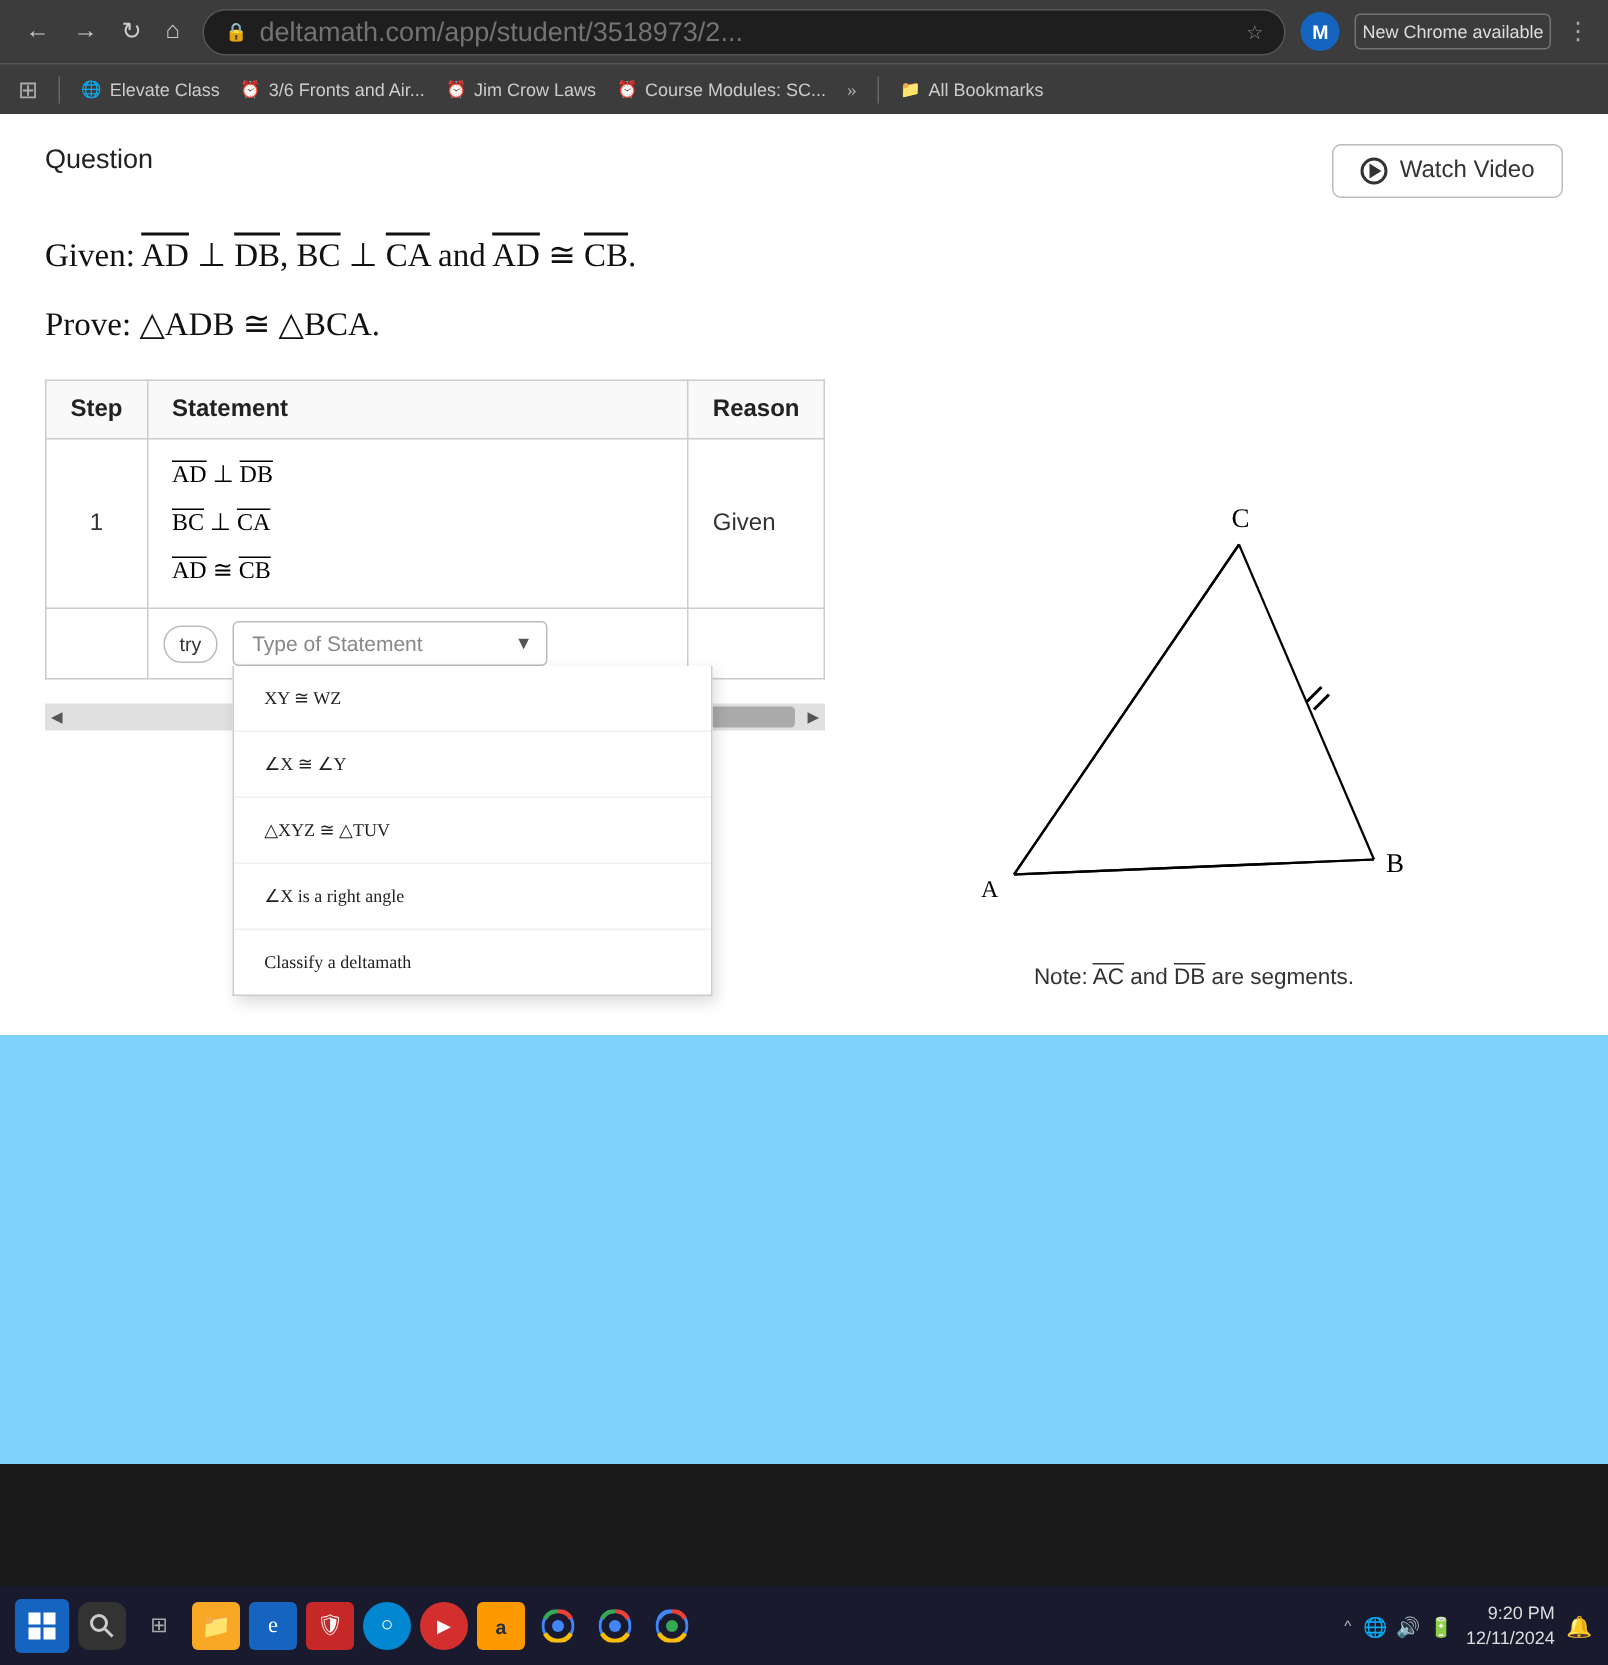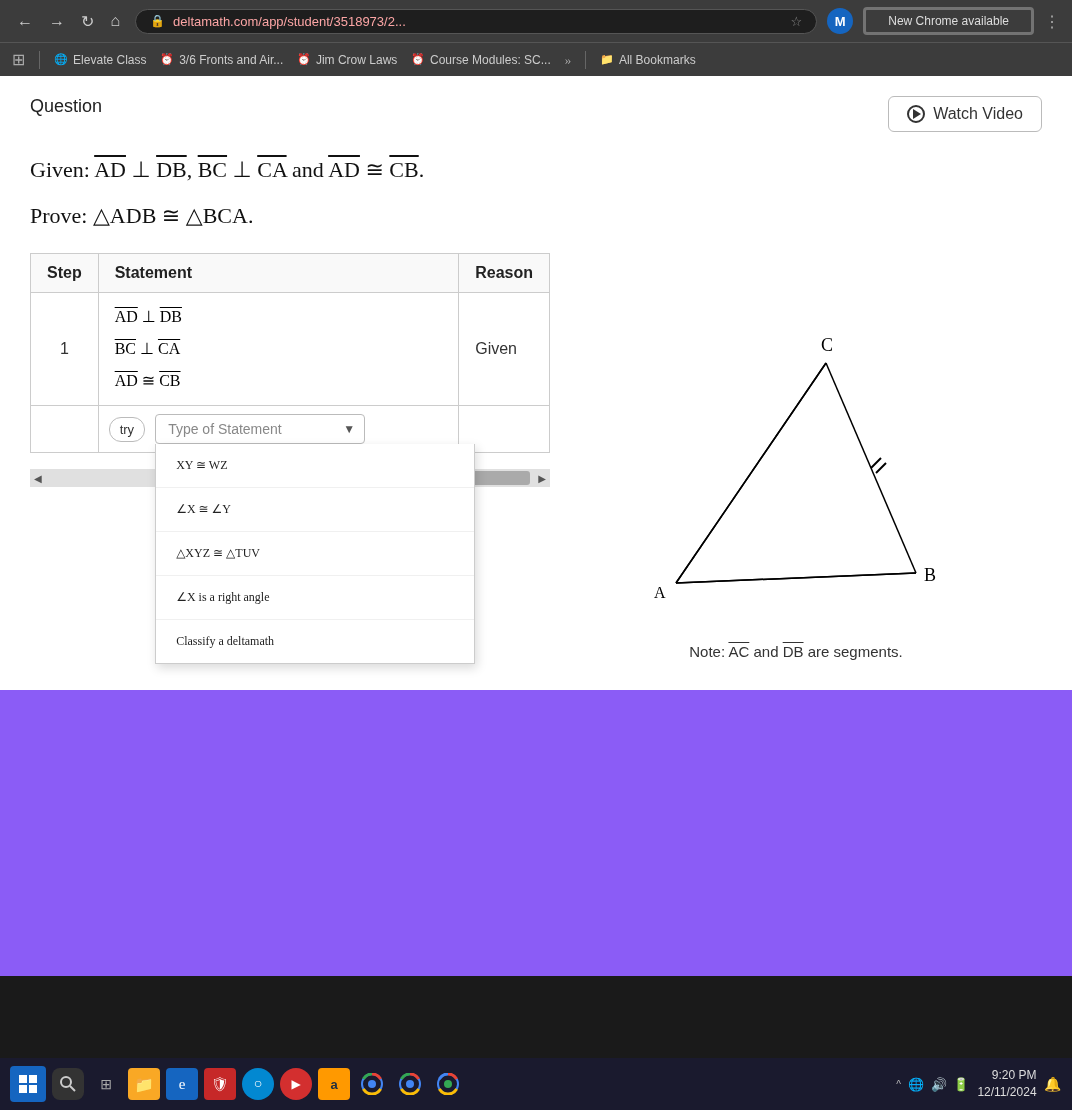--- a/index.html
+++ b/index.html
@@ -49,22 +49,22 @@
       padding: 4px 14px;
       color: #ddd;
       font-size: 13px;
       font-family: Arial, sans-serif;
       display: flex;
       align-items: center;
       gap: 8px;
     }
 
     .address-text {
-      color: #fca5a5;
-      font-size: 13px;
+      color: #737373;
+      font-size: 18px;
       font-family: Arial, sans-serif;
     }
 
     .star-icon { color: #888; margin-left: auto; }
 
     .browser-actions {
       display: flex;
       align-items: center;
       gap: 10px;
     }
@@ -78,26 +78,26 @@
       align-items: center;
       justify-content: center;
       color: white;
       font-size: 13px;
       font-family: Arial, sans-serif;
       font-weight: bold;
     }
 
     .new-chrome-btn {
       background: #3c3c3c;
-      border: 3px solid #737373;
+      border: 1px solid #737373;
       border-radius: 4px;
       color: #ddd;
       font-size: 12px;
       font-family: Arial, sans-serif;
-      padding: 4px 22px;
+      padding: 4px 4px;
       cursor: pointer;
     }
 
     .bookmarks-bar {
       display: flex;
       align-items: center;
       padding: 4px 12px;
       gap: 14px;
       background: #3c3c3c;
       height: 34px;
@@ -126,21 +126,21 @@
       background: #666;
     }
 
     .chevron-right {
       color: #aaa;
       font-size: 13px;
     }
 
     
     .page-content {
-      background: #8b5cf6;
+      background: #7dd3fc;
       margin: 0;
       padding: 0;
       min-height: 900px;
     }
 
     .question-container {
       background: white;
       margin: 0;
       padding: 20px 30px 30px 30px;
       position: relative;

